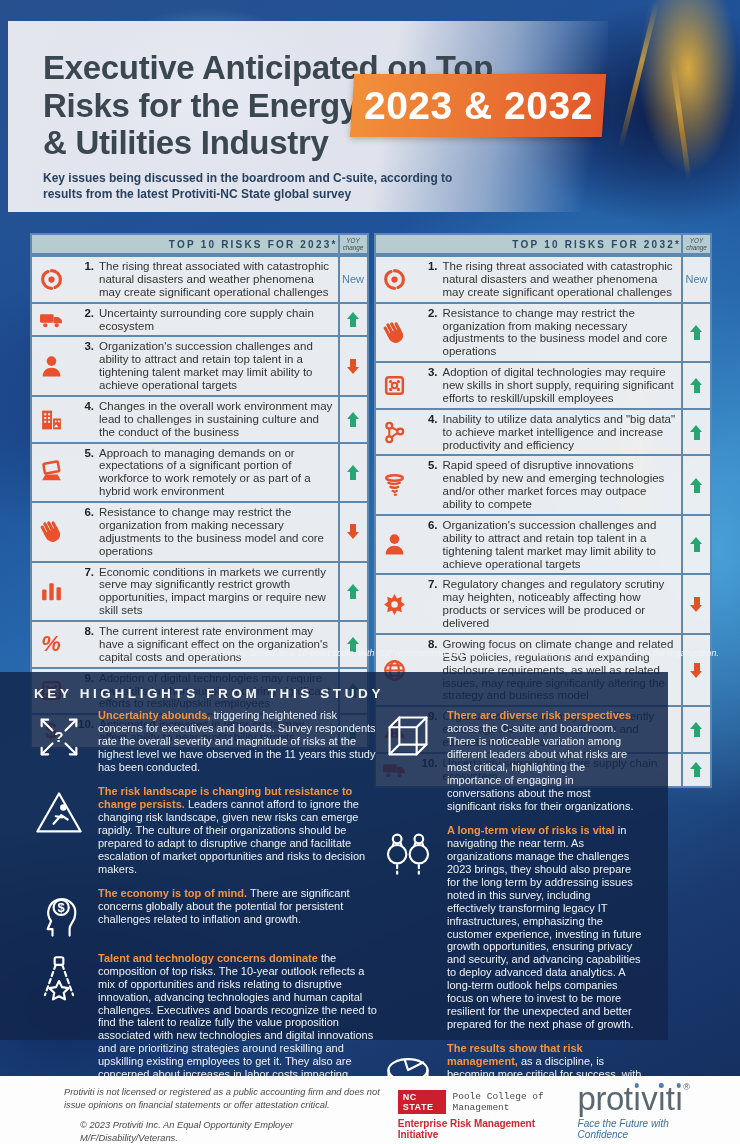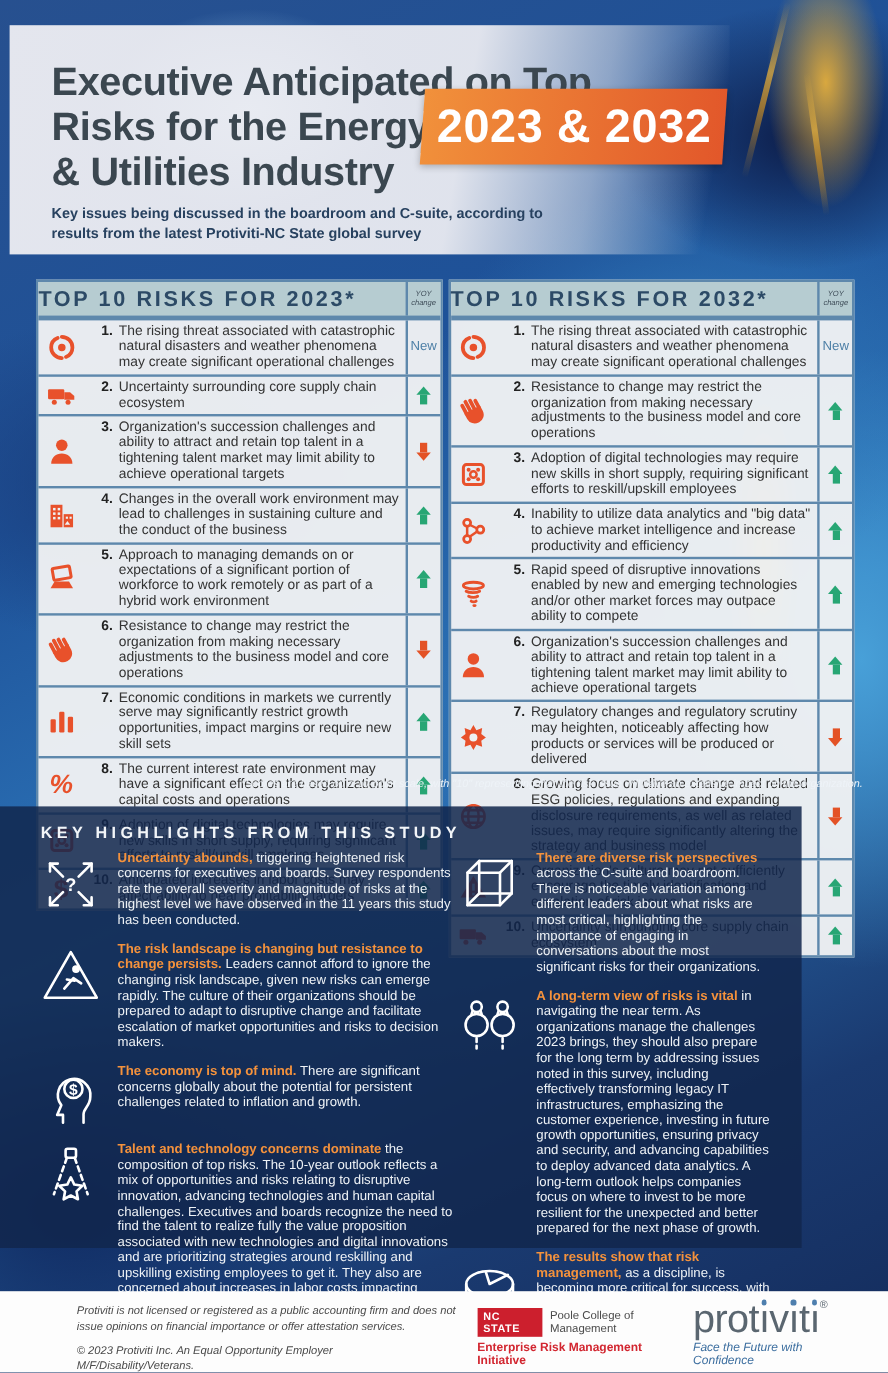--- a/index.html
+++ b/index.html
@@ -27,21 +27,21 @@
     display:flex;align-items:center;justify-content:center;
     background:linear-gradient(95deg,#f1913b 0%,#e2572a 100%);
     transform:skewX(-4deg);box-shadow:0 2px 6px rgba(0,0,0,.25);}
   .years-badge .yb-text{transform:skewX(4deg);color:#fff;font-size:39px;font-weight:bold;letter-spacing:.5px;}
   .hero-subtitle{position:absolute;left:35px;top:150px;width:450px;margin:0;
     font-size:12px;font-weight:bold;color:#27415f;line-height:1.33;}
   
   .tables{position:absolute;left:30px;top:233px;width:682px;display:flex;gap:5px;align-items:flex-start;}
   .risk-table{flex:1 1 0;border:2px solid #5e88ac;background:rgba(238,241,243,.97);}
   .t-head{display:flex;border-bottom:2px solid #5e88ac;background:#b6ccd1;}
-  .t-title{flex:1;text-align:left;font-size:18px;font-weight:bold;color:#2c4a66;
+  .t-title{flex:1;text-align:right;font-size:10px;font-weight:bold;color:#2c4a66;
     letter-spacing:2.2px;padding:4px 0 3px;}
   .t-yoy-head{width:27px;border-left:2px solid #5e88ac;font-size:6.3px;font-style:italic;color:#3e4c58;
     display:flex;align-items:center;justify-content:center;text-align:center;white-space:pre-line;line-height:1.15;}
   .t-row{display:flex;border-top:2px solid #5e88ac;align-items:stretch;}
   .t-row:first-of-type{border-top:none;}
   .cell-icon{width:38px;display:flex;align-items:center;justify-content:center;flex:none;}
   .cell-icon svg{width:25px;height:25px;}
   .glyph-icon{font-size:22px;font-weight:bold;color:#e8512b;line-height:1;}
   .glyph-icon.slant{font-style:italic;}
   .cell-rank{width:24px;flex:none;font-size:11.5px;font-weight:bold;color:#222;
@@ -70,25 +70,25 @@
   
   .results-band{position:absolute;left:0;top:1102px;width:740px;height:36px;
     background:rgba(12,33,66,.72);border-top:1px solid rgba(255,255,255,.12);
     display:flex;align-items:center;}
   .results-note{padding:0 24px 0 30px;font-size:10.3px;color:#f2f5f9;line-height:1.3;}
   .seg-bold{font-weight:bold;}
   .seg-italic{font-style:italic;}
   
   .footer{position:absolute;left:0;top:1076px;width:740px;height:68px;background:#fdfdfd;display:flex;}
   .f-left{margin:10px 0 0 64px;width:326px;font-size:9.3px;font-style:italic;color:#4a4a4a;line-height:1.35;}
-  .f-left .copy{margin-top:8px;}
+  .f-left .copy{margin-top:8px;margin-left:16px;}
   .f-mid{margin:14px 0 0 8px;width:180px;}
   .nc-row{display:flex;align-items:center;}
   .nc-badge{background:#cc1f2d;color:#fff;font-weight:bold;font-size:9px;padding:2px 5px;letter-spacing:.5px;}
-  .nc-college{font-size:9.5px;color:#4a4a4a;margin-left:6px;}
+  .nc-college{font-size:9.5px;color:#4a4a4a;margin-left:6px;font-family:Liberation Mono, monospace;}
   .nc-init{margin-top:4px;font-size:10px;font-weight:bold;color:#d22630;}
   .f-right{margin:6px 18px 0 auto;text-align:left;}
   .p-logo{font-size:33px;font-weight:500;color:#5a6670;letter-spacing:-.5px;line-height:1;}
   .pi-i{position:relative;display:inline-block;}
   .pi-i::after{content:"";position:absolute;left:50%;top:1px;transform:translateX(-50%);
     width:4.5px;height:4.5px;border-radius:50%;background:#4e7fae;}
   .p-reg{font-size:9px;color:#5a6670;vertical-align:top;}
   .p-tagline{font-size:10px;font-style:italic;color:#3c6e9f;margin-top:3px;}
   .gold-vein{position:absolute;background:linear-gradient(180deg,rgba(217,168,63,0),#d9a83f 40%,#b9852a 60%,rgba(217,168,63,0));
     width:5px;border-radius:3px;opacity:.8;}
@@ -591,21 +591,21 @@
         </div>
     </div>
   </div>
 
   <div class="results-band">
     <div class="results-note" id="results-note"><span class="seg-plain">Results are based on a survey of 1,304 board members and C-suite executives worldwide. The full survey report, </span><span class="seg-italic">Executive Perspectives on Top Risks</span><span class="seg-plain">, may be accessed at </span><span class="seg-bold">erm.ncsu.edu</span><span class="seg-plain"> or </span><span class="seg-bold">protiviti.com/toprisks</span><span class="seg-plain">. It includes detailed breakdowns of the results by respondent role, organization size, industry, geography and other categories.</span></div>
   </div>
 
   <div class="footer">
     <div class="f-left">
-      <div>Protiviti is not licensed or registered as a public accounting firm and does not issue opinions on financial importance or offer attestation services.</div>
+      <div>Protiviti is not licensed or registered as a public accounting firm and does not issue opinions on financial statements or offer attestation critical.</div>
       <div class="copy">
         <span>© 2023 Protiviti Inc. An Equal Opportunity Employer</span><br>
         <span>M/F/Disability/Veterans.</span>
       </div>
     </div>
     <div class="f-mid">
       <div class="nc-row">
         <span class="nc-badge">NC STATE</span>
         <span class="nc-college">Poole College of Management</span>
       </div>

